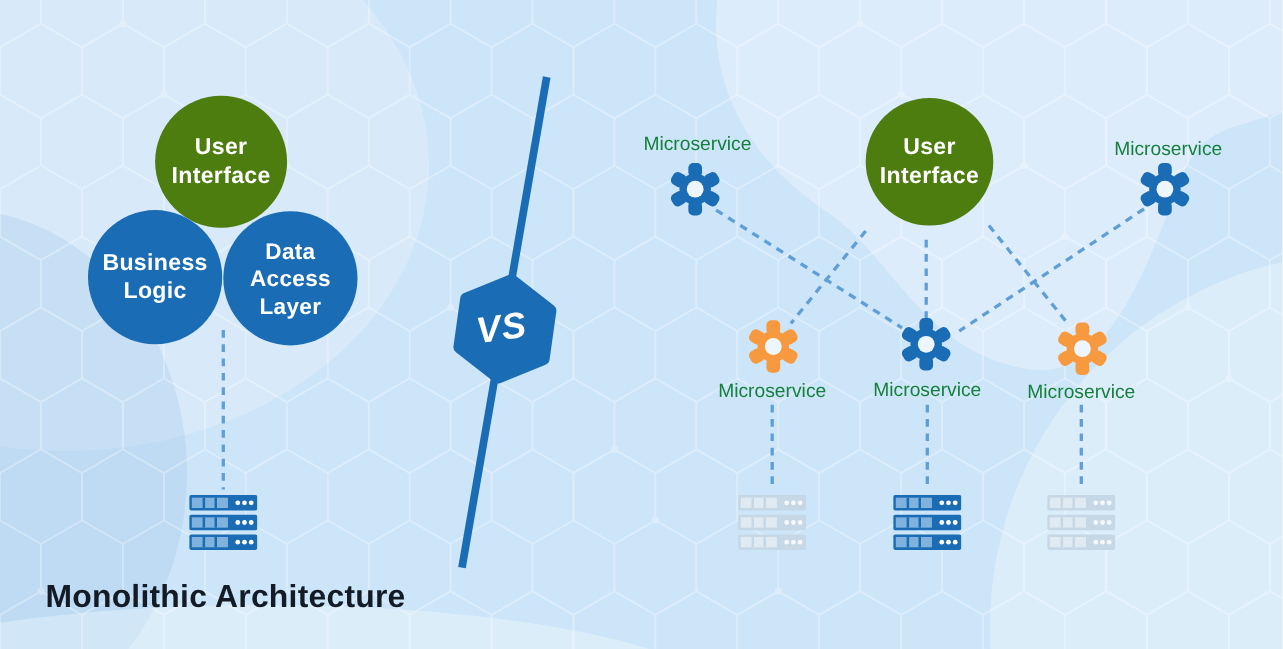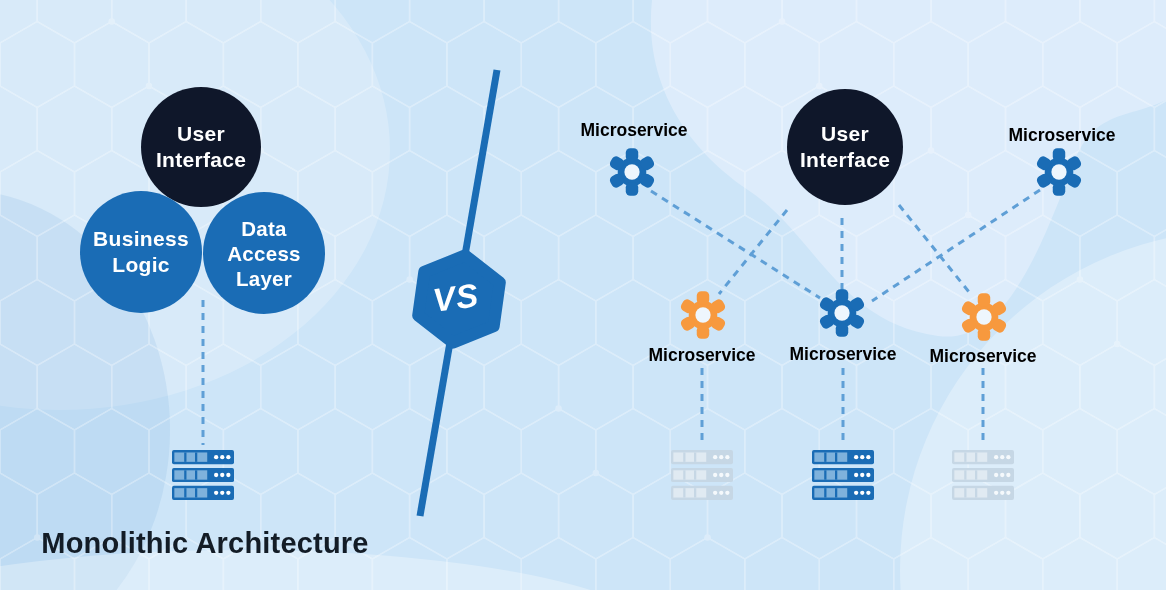--- a/index.html
+++ b/index.html
@@ -8,25 +8,25 @@
     background:#cde5f8;
     font-family:"Liberation Sans",sans-serif;
   }
   .layer{position:absolute;left:0;top:0;}
   .circle{
     position:absolute;border-radius:50%;
     display:flex;align-items:center;justify-content:center;
     text-align:center;color:#fff;font-weight:700;font-size:21px;line-height:1.22;
     white-space:pre-line;letter-spacing:.3px;
   }
-  .circle.orange{background:#0f172a;}
+  .circle.orange{background:#4d7c0f;}
   .circle.blue{background:#1a6cb5;}
   .ms-label{
     position:absolute;width:150px;text-align:center;
-    color:#000000;font-weight:700;font-size:17.5px;white-space:nowrap;
+    color:#15803d;font-weight:400;font-size:17.5px;white-space:nowrap;
   }
   .heading{
     position:absolute;width:420px;text-align:center;
     color:#131c26;font-weight:700;font-size:29px;letter-spacing:.2px;white-space:nowrap;
   }
   .vs-text{
     position:absolute;left:424px;top:279px;width:64px;text-align:center;
     color:#fff;font-style:italic;font-weight:700;font-size:33px;letter-spacing:1px;
     transform:rotate(-8deg);z-index:4;
   }

